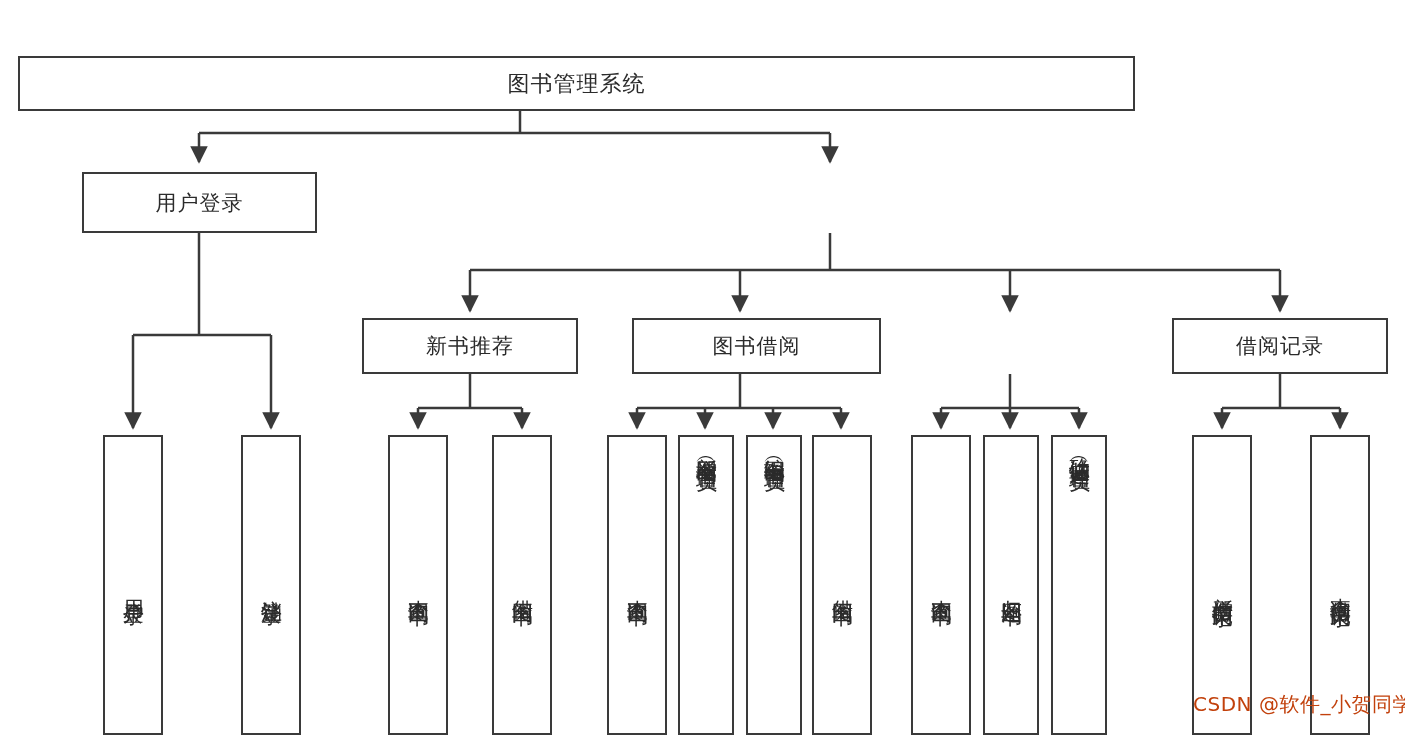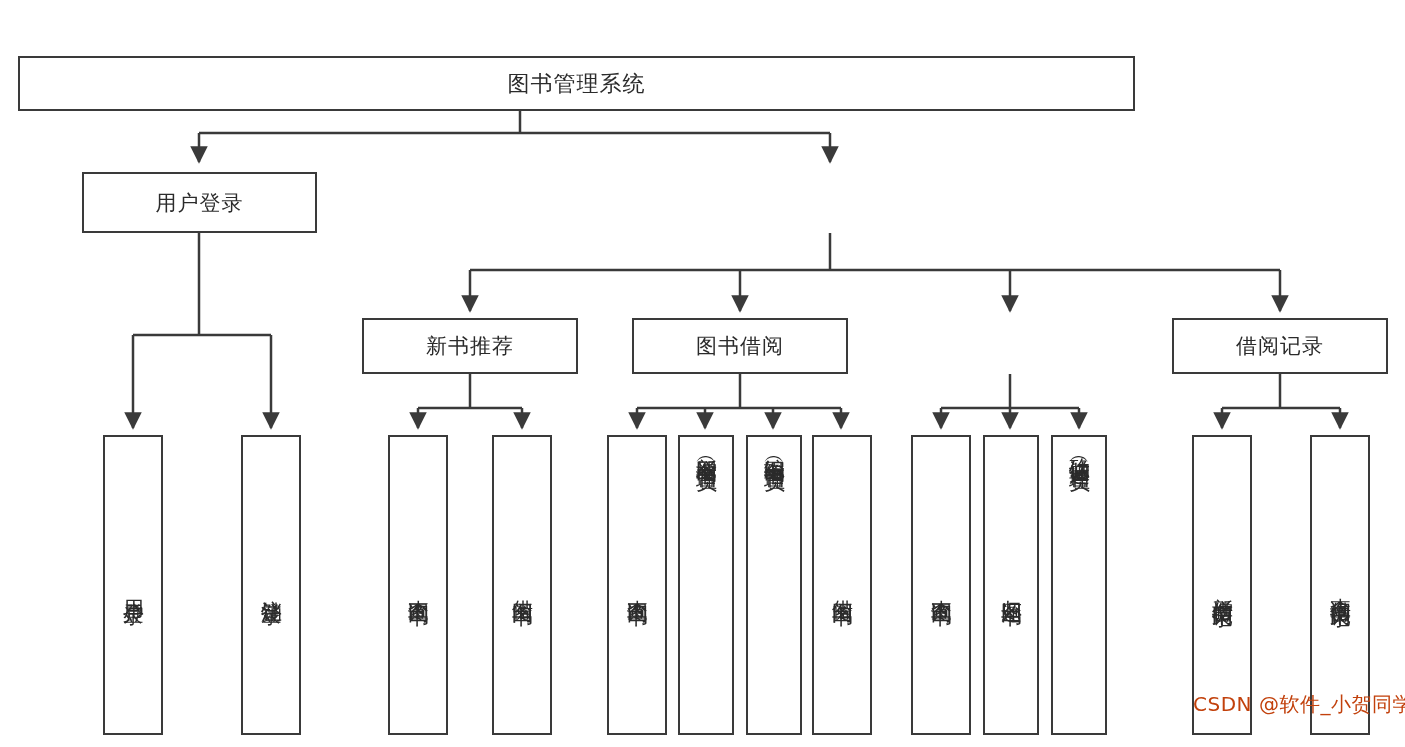--- a/index.html
+++ b/index.html
@@ -135,21 +135,21 @@
     <span>图书管理系统</span>
   </div>
 
   <div class="node node-h" style="left:82px; top:172px; width:235px; height:61px;">
     <span>用户登录</span>
   </div>
 
   <div class="node node-h" style="left:362px; top:318px; width:216px; height:56px;justify-content:center;">
     <span>新书推荐</span>
   </div>
-  <div class="node node-h" style="left:632px; top:318px; width:216px; height:56px;">
+  <div class="node node-h" style="left:632px; top:318px; width:249px; height:56px;">
     <span>图书借阅</span>
   </div>
   <div class="node node-h" style="left:1172px; top:318px; width:216px; height:56px;">
     <span>借阅记录</span>
   </div>
 
   <div class="leaf centered" style="left:103px; top:435px; width:60px; height:300px;">
     <span class="vtext">用户登录</span>
   </div>
   <div class="leaf centered" style="left:241px; top:435px; width:60px; height:300px;">

